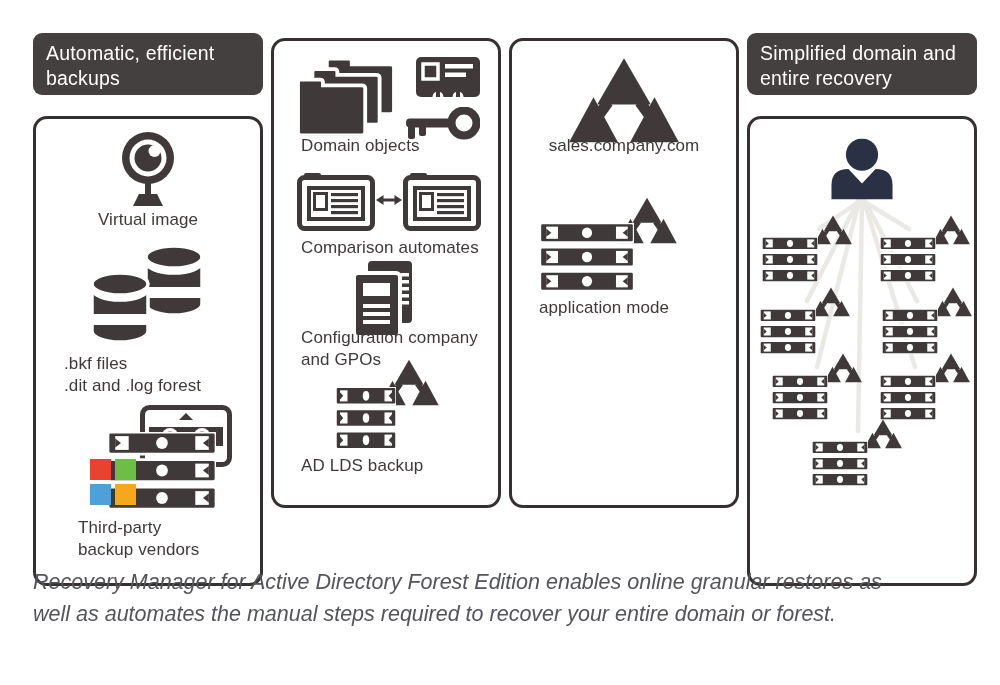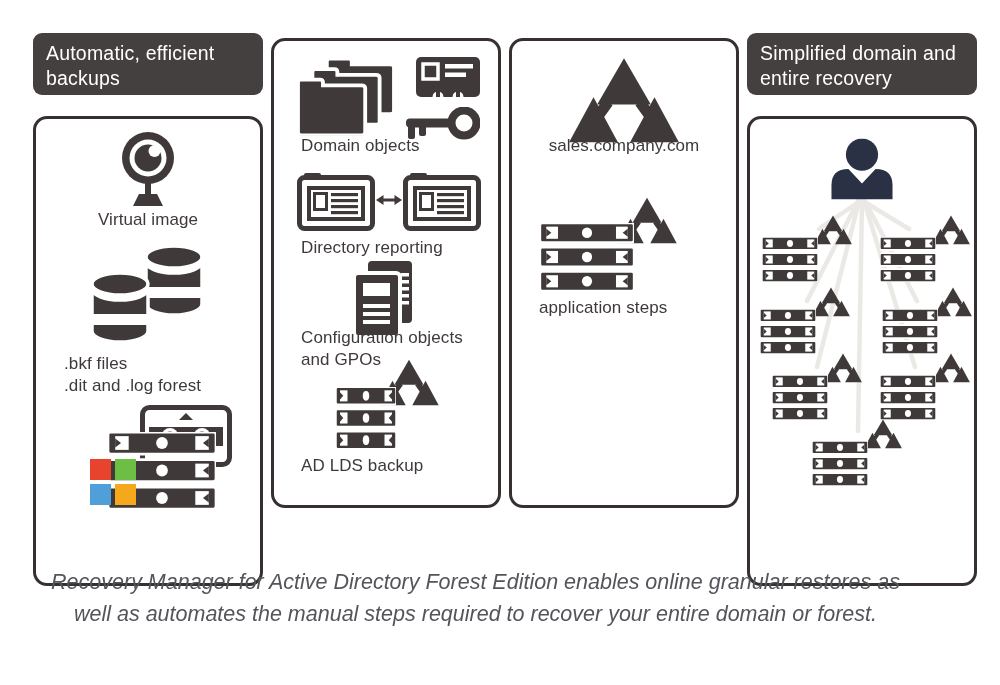--- a/index.html
+++ b/index.html
@@ -16,21 +16,21 @@
   .lbl{position:absolute;font-size:17px;color:var(--label,#3f3a39);line-height:1.3;letter-spacing:.1px;}
   .center{left:50%;transform:translateX(-50%);text-align:center;white-space:nowrap;}
   .comp{position:absolute;}
   .comp svg{position:absolute;}
   .net{position:absolute;left:0;top:0;z-index:0;}
   .net line{stroke:var(--connector,#ebe9e5);stroke-width:4.5;stroke-linecap:round;}
   .group{position:absolute;width:94px;height:68px;z-index:1;}
   .group .tri{left:50px;top:0;width:42px;height:31px;}
   .group .srv{left:0;top:22px;width:56px;height:45px;}
   .caption{position:absolute;left:33px;top:566px;width:885px;margin:0;
-           font-style:italic;font-size:21.5px;line-height:1.5;color:var(--caption,#54555b);text-align:center;}
+           font-style:italic;font-size:21.5px;line-height:1.5;color:var(--caption,#54555b);}
   .defs{position:absolute;width:0;height:0;overflow:hidden;}
 </style>
 </head>
 <body>
 
 <svg class="defs" aria-hidden="true">
   <defs>
     <g id="g-bar">
       <rect x="0" y="0" width="120" height="24" rx="3" fill="currentColor" stroke="#fff" stroke-width="3"></rect>
       <rect x="8" y="4.5" width="15" height="15" fill="#fff"></rect>
@@ -165,20 +165,24 @@
           <svg style="left:50px;top:0;width:92px;height:62px" viewBox="0 0 92 62" class="icon">
               <use href="#sym-cassette"></use>
             </svg>
           <svg style="left:18px;top:27px;width:108px;height:77px" viewBox="0 0 120 84" preserveAspectRatio="none" class="icon">
               <use href="#sym-servers"></use>
             </svg>
           <svg style="left:0;top:54px;width:46px;height:46px" viewBox="0 0 46 46" class="icon">
               <use href="#sym-mslogo"></use>
             </svg>
         </div>
+        <div class="lbl" style="left:42px;top:398px">
+          <div>Third-party</div>
+          <div>backup vendors</div>
+        </div>
       </div>
     </div>
 
     <div class="col">
       <div class="card">
         <div class="comp" style="left:24px;top:10px;width:182px;height:92px">
           <svg style="left:0;top:2px;width:96px;height:84px" viewBox="0 0 100 84" class="icon">
               <use href="#sym-folders"></use>
             </svg>
           <svg style="left:118px;top:6px;width:64px;height:45px" viewBox="0 0 64 45" class="icon">
@@ -193,26 +197,26 @@
           <svg style="left:0;top:2px;width:78px;height:58px" viewBox="0 0 78 58" class="icon">
               <use href="#sym-window"></use>
             </svg>
           <svg style="left:79px;top:21px;width:26px;height:16px" viewBox="0 0 26 16" class="icon">
               <use href="#sym-arrow"></use>
             </svg>
           <svg style="left:106px;top:2px;width:78px;height:58px" viewBox="0 0 78 58" class="icon">
               <use href="#sym-window"></use>
             </svg>
         </div>
-        <div class="lbl" style="left:27px;top:196px">Directory reporting</div>
+        <div class="lbl" style="left:27px;top:196px">Comparison automates</div>
         <svg class="icon center" style="top:220px;width:64px;height:78px" viewBox="0 0 64 78">
             <use href="#sym-docs"></use>
           </svg>
         <div class="lbl" style="left:27px;top:286px">
-          <div>Configuration objects</div>
+          <div>Configuration company</div>
           <div>and GPOs</div>
         </div>
         <div class="comp" style="left:62px;top:318px;width:106px;height:92px">
           <svg style="left:40px;top:0;width:66px;height:49px" viewBox="0 0 100 74" preserveAspectRatio="none" class="icon">
               <use href="#sym-adtri"></use>
             </svg>
           <svg style="left:0;top:28px;width:60px;height:62px" viewBox="0 0 120 84" preserveAspectRatio="none" class="icon">
               <use href="#sym-servers"></use>
             </svg>
         </div>
@@ -228,21 +232,21 @@
         <div class="lbl center" style="top:94px">sales.company.com</div>
         <div class="comp" style="left:28px;top:156px;width:140px;height:94px">
           <svg style="left:74px;top:0;width:66px;height:49px" viewBox="0 0 100 74" preserveAspectRatio="none" class="icon">
               <use href="#sym-adtri"></use>
             </svg>
           <svg style="left:0;top:26px;width:94px;height:68px" viewBox="0 0 120 84" preserveAspectRatio="none" class="icon">
               <use href="#sym-servers"></use>
             </svg>
         </div>
         <div class="lbl" style="left:27px;top:256px">
-          <div>application steps</div>
+          <div>application mode</div>
         </div>
       </div>
     </div>
 
     <div class="col">
       <div class="hdr">Simplified domain and entire recovery</div>
       <div class="card">
         <svg class="net" width="224" height="447" viewBox="0 0 224 447">
           <line x1="110" y1="82" x2="69" y2="110"></line>
           <line x1="113" y1="82" x2="159" y2="110"></line>

